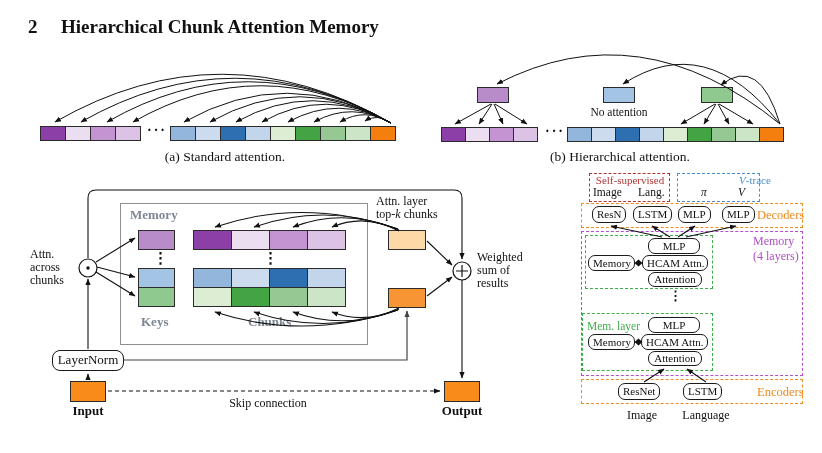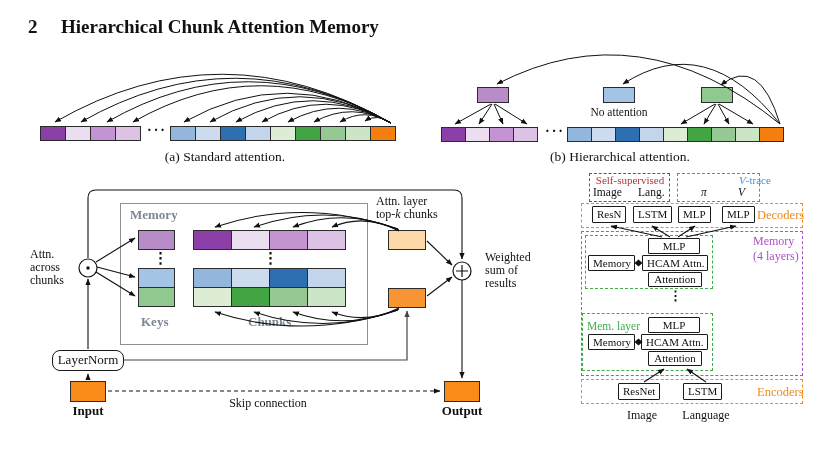--- a/index.html
+++ b/index.html
@@ -5,21 +5,21 @@
   html,body{margin:0;padding:0;background:#fff;}
   #fig{position:relative;width:822px;height:438px;background:#fff;
        font-family:"Liberation Serif","DejaVu Serif",serif;color:#111;overflow:hidden;}
   .abs{position:absolute;}
   .cap{font-size:13.5px;white-space:nowrap;transform:translateX(-50%);}
   .cell{display:inline-block;height:15px;border:1px solid #2b2b2b;margin-right:-1px;vertical-align:top;box-sizing:border-box;}
   .strip{position:absolute;white-space:nowrap;font-size:0;}
   .sumbox{position:absolute;width:32px;height:16px;border:1px solid #2b2b2b;box-sizing:border-box;}
   .graylab{color:#7e8795;font-weight:bold;font-size:13px;}
   .rect{position:absolute;border:1px solid #2b2b2b;box-sizing:border-box;}
-  .rbox{position:absolute;border:1.2px solid #1a1a1a;border-radius:1px;background:#fff;
+  .rbox{position:absolute;border:1.2px solid #1a1a1a;border-radius:7px;background:#fff;
         font-size:11px;line-height:14px;text-align:center;padding:0 4px;white-space:nowrap;box-sizing:border-box;}
   .dash{position:absolute;border:1.5px dashed;box-sizing:border-box;}
   .smtxt{font-size:12px;line-height:13px;white-space:nowrap;}
   .vdots{font-size:15px;font-weight:bold;letter-spacing:0;line-height:10px;}
   .ctr{transform:translateX(-50%);white-space:nowrap;}
 </style>
 </head>
 <body>
 
 <div id="fig">
@@ -79,21 +79,21 @@
     <span class="cell" style="width: 39px; height: 20px; background: rgb(220, 237, 212);"></span><span class="cell" style="width: 39px; height: 20px; background: rgb(66, 164, 66);"></span><span class="cell" style="width: 39px; height: 20px; background: rgb(150, 200, 148);"></span><span class="cell" style="width: 39px; height: 20px; background: rgb(205, 229, 199);"></span>
   </div>
 
   <div class="abs smtxt" style="left:376px;top:195px;">
     <div>Attn. layer</div>
     <div><span>top-</span><span style="font-style:italic">k</span><span> chunks</span></div>
   </div>
   <div class="rect" style="left: 388px; top: 230px; width: 38px; height: 20px; background: rgb(252, 217, 166);"></div>
   <div class="rect" style="left: 388px; top: 288px; width: 38px; height: 20px; background: rgb(247, 148, 51);"></div>
 
-  <div class="abs smtxt" style="left:477px;top:251px;margin-left:8px;">
+  <div class="abs smtxt" style="left:477px;top:251px;">
     <div>Weighted</div>
     <div>sum of</div>
     <div>results</div>
   </div>
 
   <div class="rbox" style="left:52px;top:350px;width:72px;height:21px;font-size:13px;line-height:18px;border-radius:8px;">LayerNorm</div>
   <div class="rect" style="left: 70px; top: 381px; width: 36px; height: 21px; background: rgb(248, 139, 26);"></div>
   <div class="abs ctr" style="left:88px;top:403px;font-size:13px;font-weight:bold;">Input</div>
   <div class="rect" style="left: 444px; top: 381px; width: 36px; height: 21px; background: rgb(248, 139, 26);"></div>
   <div class="abs ctr" style="left:462px;top:403px;font-size:13px;font-weight:bold;">Output</div>

